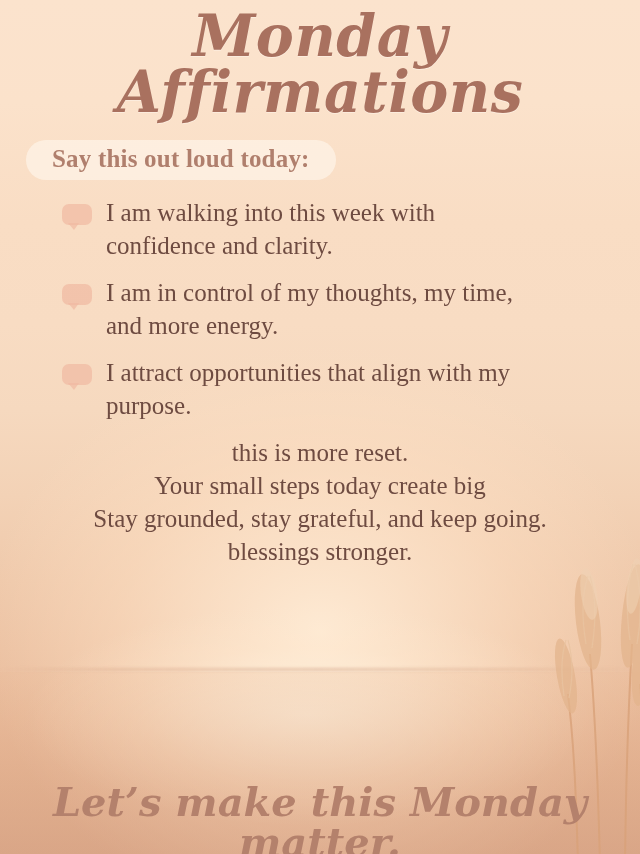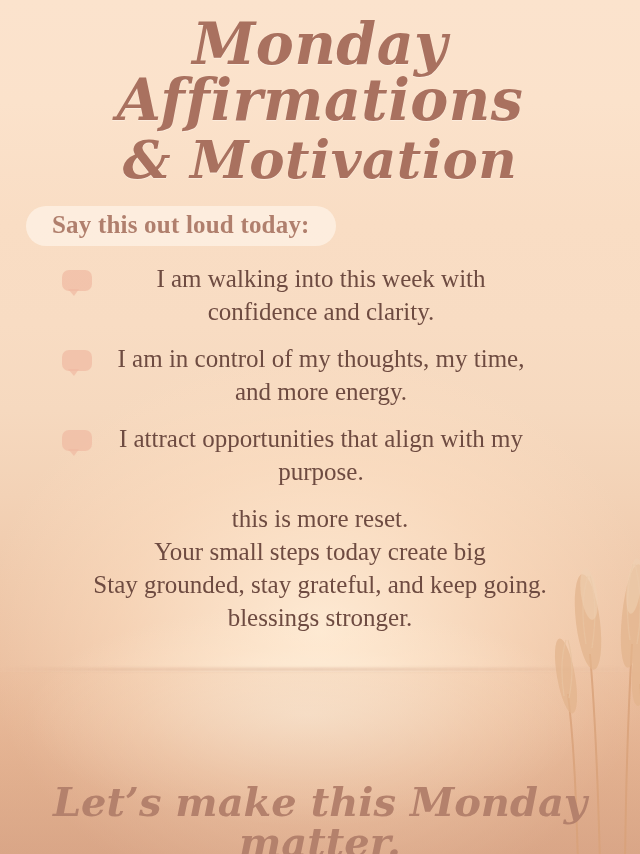--- a/index.html
+++ b/index.html
@@ -85,21 +85,21 @@
   }
 
   .title {
     font-family: "DejaVu Serif", serif;
     font-style: italic;
     font-weight: 700;
     color: #a9715f;
     font-size: 57px;
     line-height: 0.98;
     letter-spacing: 0.5px;
-    margin: 12px;
+    margin: 4px;
     padding-top: 2px;
     text-shadow: 0 1px 0 rgba(255,255,255,0.35);
   }
   .title .line2 { display: block; font-size: 53px; margin-top: 6px;}
 
   .intro {
     margin: 22px 0 0 0;
     color: #6e4b41;
     font-size: 25px;
     line-height: 1.33;
@@ -127,21 +127,20 @@
     margin: 16px 0 0 0;
     padding: 0;
     list-style: none;
     text-align: left;
   }
   .aff-item {
     display: flex;
     align-items: flex-start;
     margin: 0 0 14px 0;
     padding-left: 36px;
-    text-align: center;
   }
   .bubble-icon {
     flex: 0 0 auto;
     width: 30px;
     height: 24px;
     margin-top: 8px;
     margin-right: 14px;
     position: relative;
   }
   .bubble-icon .b {
@@ -223,21 +222,20 @@
         <ellipse cx="139" cy="150" rx="8" ry="26" transform="rotate(-8 139 150)"></ellipse>
         <ellipse cx="184" cy="142" rx="7" ry="28" transform="rotate(7 184 142)"></ellipse>
       </g>
     </svg>
   </div>
 
   <div class="content">
 
     <h1 class="title">
       <span>Monday Affirmations</span>
-      <span class="line2">&amp; Motivation</span>
     </h1>
 
 
     <div class="saypill-wrap">
       <div class="saypill">Say this out loud today:</div>
     </div>
 
     <ul class="affirmations">
       <li class="aff-item">
         <span class="bubble-icon">

